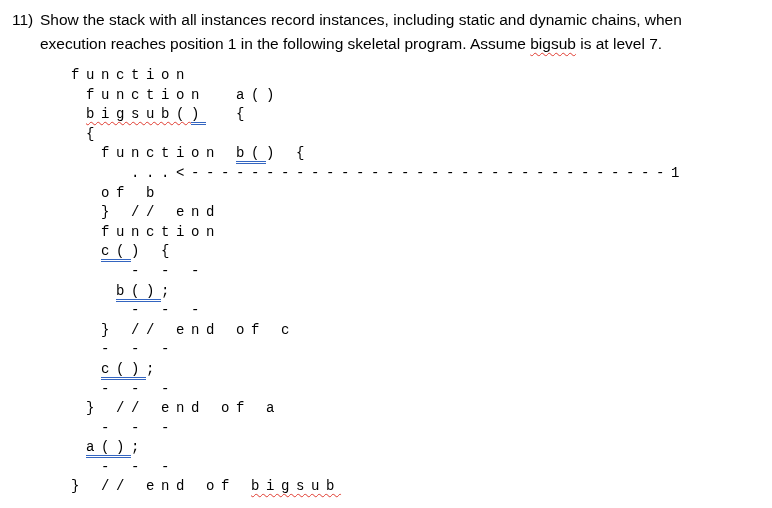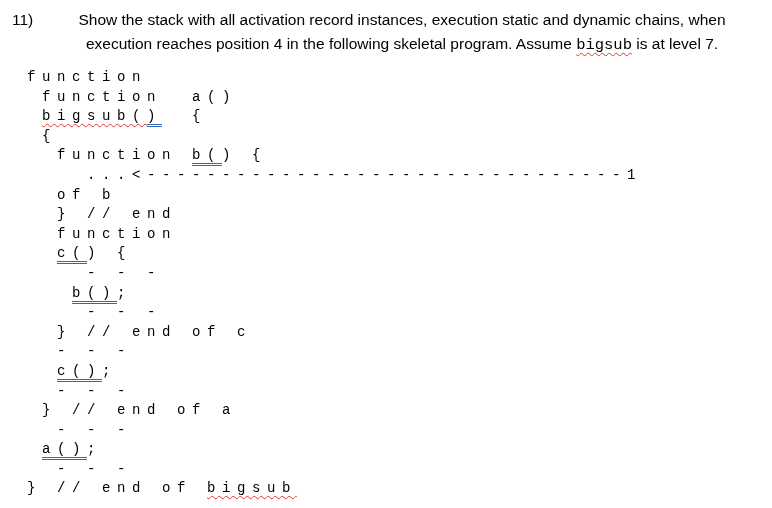--- a/index.html
+++ b/index.html
@@ -13,57 +13,56 @@
     width:772px;height:508px;overflow:hidden;
     background:var(--paper);
     color:var(--ink);
     font-family:"Liberation Sans",sans-serif;
   }
   .heading{
     position:relative;
     padding:8px 8px 0 40px;
     font-size:15.5px;
     line-height:23.5px;
-    text-align:center;
   }
   .heading .num{
     position:absolute;
     left:12px;top:8px;
   }
   .heading .hline{white-space:nowrap;}
   .code{
     margin-top:11px;
     padding-left:27px;
     font-family:"Liberation Mono","DejaVu Sans Mono",monospace;
     font-size:14px;
     line-height:19.6px;
     letter-spacing:6.6px;
+    margin-left:44px;
   }
   .code-line{
     white-space:pre;
     height:19.6px;
   }
   .sq-red{
     text-decoration:underline wavy var(--red);
     text-decoration-thickness:1px;
     text-decoration-skip-ink:none;
     text-underline-offset:3px;
-    font-family:Liberation Mono, monospace;
   }
   .ul-blue{
     border-bottom:3px double var(--blue);
   }
 </style>
 </head>
 <body>
 
 <div class="heading">
   <span class="num">11)</span>
-  <div class="hline"><span>Show the stack with all activation record instances, execution static and dynamic chains, when</span></div>
-  <div class="hline"><span>execution reaches position 4 in the following skeletal program. Assume </span><span class="sq-red">bigsub</span><span> is at level 7.</span></div>
+  <div class="hline"><span>Show the stack with all instances record instances, including static and dynamic chains, when</span></div>
+  <div class="hline"><span>execution reaches position 1 in the following skeletal program. Assume </span><span class="sq-red">bigsub</span><span> is at level 7.</span></div>
 </div>
 
 <div class="code">
     <div class="code-line"><span>function</span></div>
     <div class="code-line"><span> function  a()</span></div>
     <div class="code-line"><span> </span><span class="sq-red">bigsub(</span><span class="ul-blue">)</span><span>  {</span></div>
     <div class="code-line"><span> {</span></div>
     <div class="code-line"><span>  function </span><span class="ul-blue">b(</span><span>) {</span></div>
     <div class="code-line"><span>    ...&lt;--------------------------------</span><span>1</span></div>
     <div class="code-line"><span>  of b</span></div>

